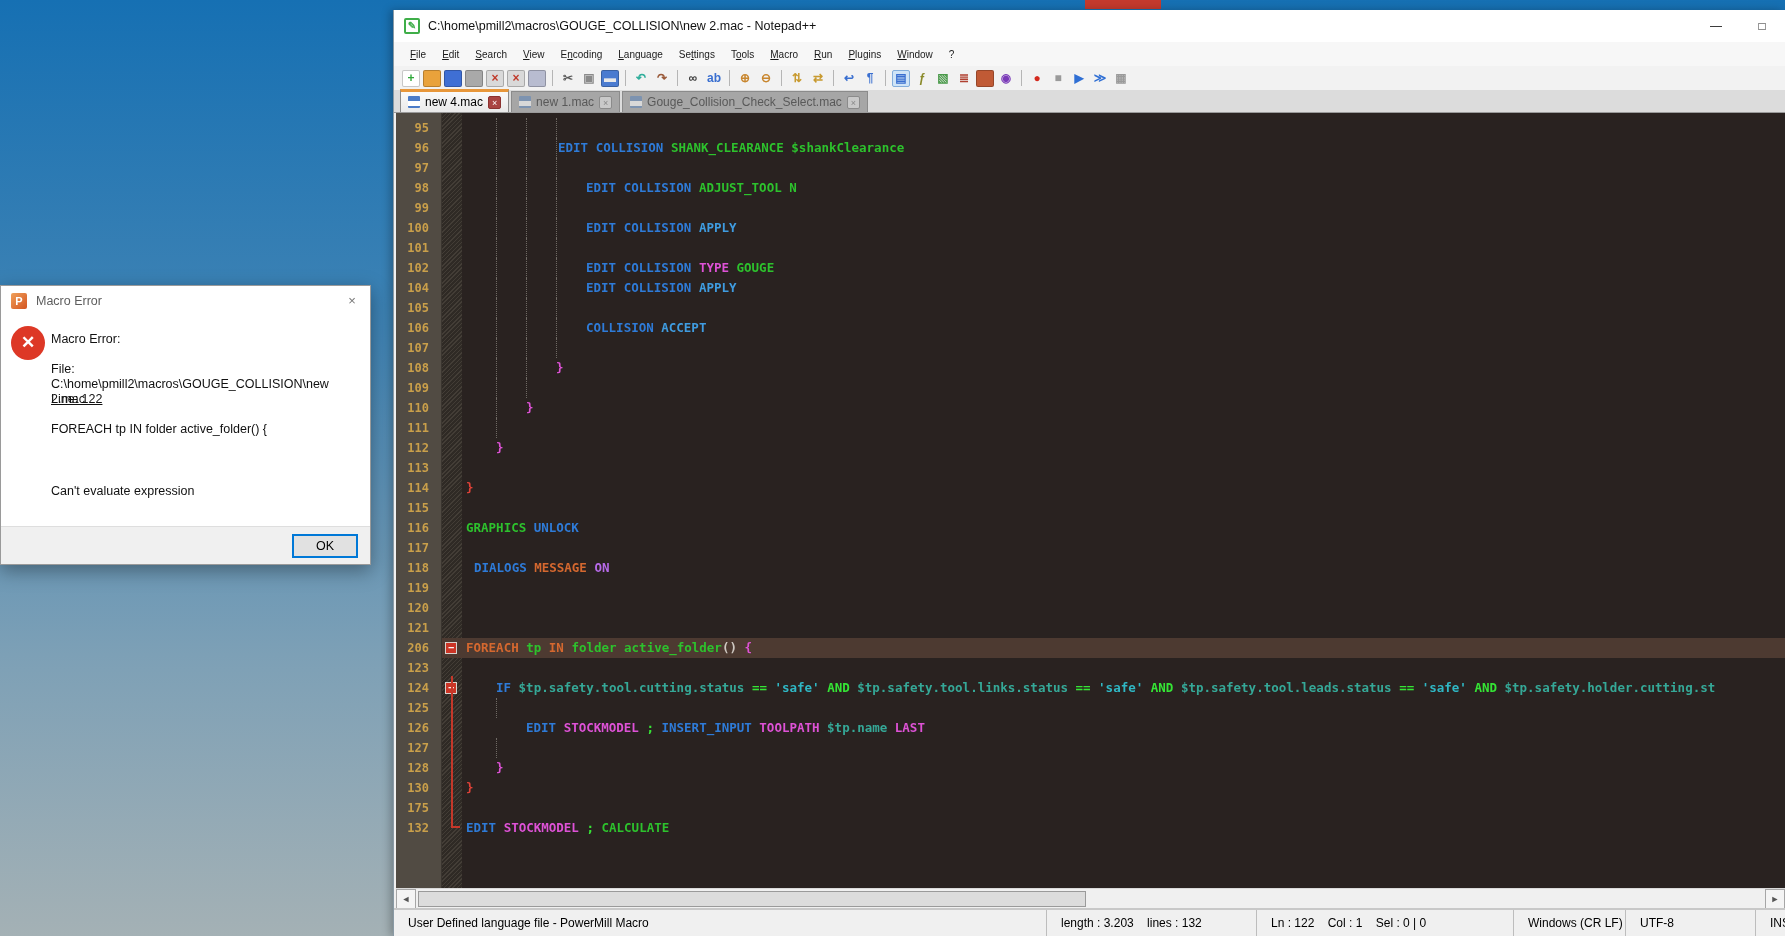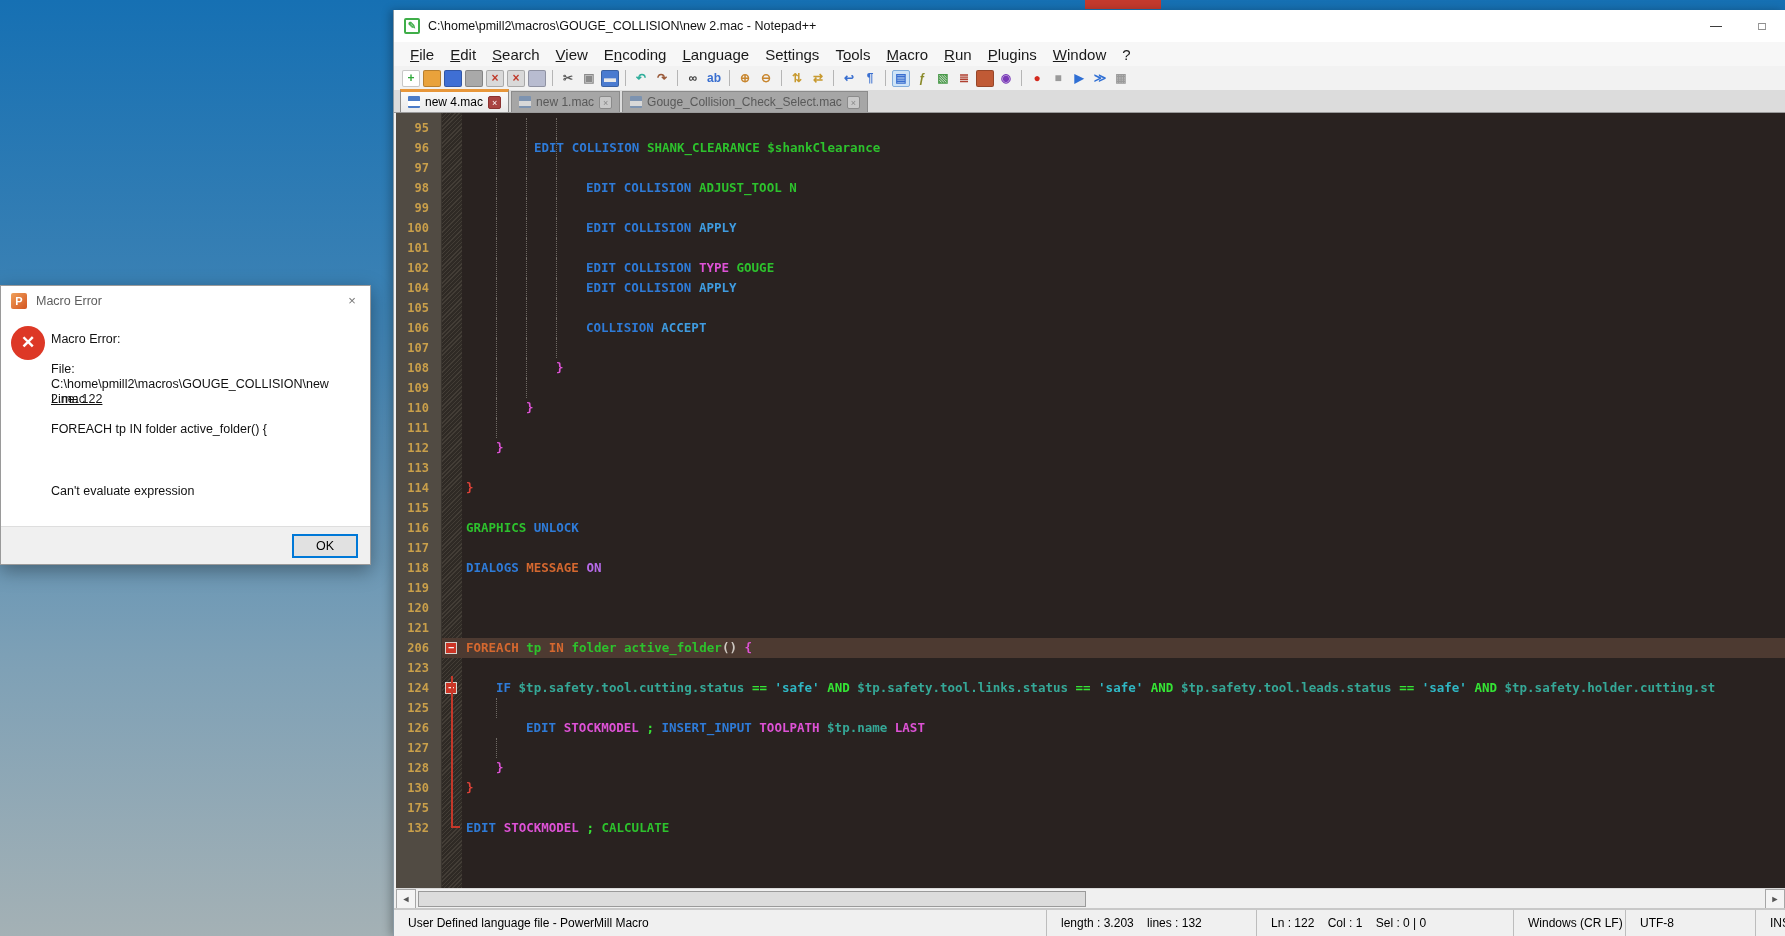--- a/index.html
+++ b/index.html
@@ -15,21 +15,21 @@
   #titlebar { position:absolute; left:0; top:0; right:0; height:32px; background:#ffffff;
     display:flex; align-items:center; padding-left:10px; }
   #npp-icon { width:16px; height:16px; background:#fff; border:2px solid #3fae49; border-radius:2px;
     color:#3fae49; font-size:10px; line-height:11px; text-align:center; font-weight:bold; }
   #title-text { margin-left:8px; font-size:12.5px; color:#111; }
   #win-controls { position:absolute; right:0; top:0; height:32px; display:flex; }
   .win-btn { width:46px; height:32px; display:flex; align-items:center; justify-content:center;
     font-size:12px; color:#222; }
   #menubar { position:absolute; left:0; top:32px; right:0; height:24px; background:#f7f7f7;
     display:flex; align-items:center; padding-left:8px; }
-  .menu-item { padding:3px 8px; font-size:15px; color:#1a1a1a; }
+  .menu-item { padding:3px 8px; font-size:10px; color:#1a1a1a; }
   .menu-item u { text-decoration:underline; }
   #toolbar { position:absolute; left:0; top:56px; right:0; height:24px; background:#f2f2f2;
     display:flex; align-items:center; padding-left:8px; gap:3px; }
   .tb-icon { width:18px; height:17px; display:flex; align-items:center; justify-content:center;
     font-size:12px; font-weight:bold; border-radius:2px; }
   .tb-icon.boxed { border:1px solid rgba(0,0,0,.22); }
   .tb-icon.pressed { background:#cfe4f7; border:1px solid #84aedb; }
   .tb-sep { width:1px; height:16px; background:#b5b5b5; margin:0 3px; }
 
   
@@ -210,21 +210,21 @@
             <span class="gutter-num">95</span>
             <span class="fold-cell"></span>
             <span class="code-text" style="margin-left: 0px;"></span>
           </div>
           <div class="code-row">
             <div class="guide" style="left: 100px;"></div>
             <div class="guide" style="left: 130px;"></div>
             <div class="guide" style="left: 160px;"></div>
             <span class="gutter-num">96</span>
             <span class="fold-cell"></span>
-            <span class="code-text" style="margin-left: 68px;"><span style="color: rgb(46, 123, 216);">EDIT </span><span style="color: rgb(46, 123, 216);">COLLISION </span><span style="color: rgb(45, 194, 45);">SHANK_CLEARANCE </span><span style="color: rgb(45, 194, 45);">$shankClearance</span></span>
+            <span class="code-text" style="margin-left: 92px;"><span style="color: rgb(46, 123, 216);">EDIT </span><span style="color: rgb(46, 123, 216);">COLLISION </span><span style="color: rgb(45, 194, 45);">SHANK_CLEARANCE </span><span style="color: rgb(45, 194, 45);">$shankClearance</span></span>
           </div>
           <div class="code-row">
             <div class="guide" style="left: 100px;"></div>
             <div class="guide" style="left: 130px;"></div>
             <div class="guide" style="left: 160px;"></div>
             <span class="gutter-num">97</span>
             <span class="fold-cell"></span>
             <span class="code-text" style="margin-left: 0px;"></span>
           </div>
           <div class="code-row">
@@ -351,21 +351,21 @@
             <span class="code-text" style="margin-left: 0px;"><span style="color: rgb(45, 194, 45);">GRAPHICS </span><span style="color: rgb(46, 123, 216);">UNLOCK</span></span>
           </div>
           <div class="code-row">
             <span class="gutter-num">117</span>
             <span class="fold-cell"></span>
             <span class="code-text" style="margin-left: 0px;"></span>
           </div>
           <div class="code-row">
             <span class="gutter-num">118</span>
             <span class="fold-cell"></span>
-            <span class="code-text" style="margin-left: 0px;"><span style="color: rgb(46, 123, 216);">DIALOGS </span><span style="color: rgb(213, 104, 47);">MESSAGE </span><span style="color: rgb(182, 106, 232);">ON</span></span>
+            <span class="code-text" style="margin-left: 8px;"><span style="color: rgb(46, 123, 216);">DIALOGS </span><span style="color: rgb(213, 104, 47);">MESSAGE </span><span style="color: rgb(182, 106, 232);">ON</span></span>
           </div>
           <div class="code-row">
             <span class="gutter-num">119</span>
             <span class="fold-cell"></span>
             <span class="code-text" style="margin-left: 0px;"></span>
           </div>
           <div class="code-row">
             <span class="gutter-num">120</span>
             <span class="fold-cell"></span>
             <span class="code-text" style="margin-left: 0px;"></span>

